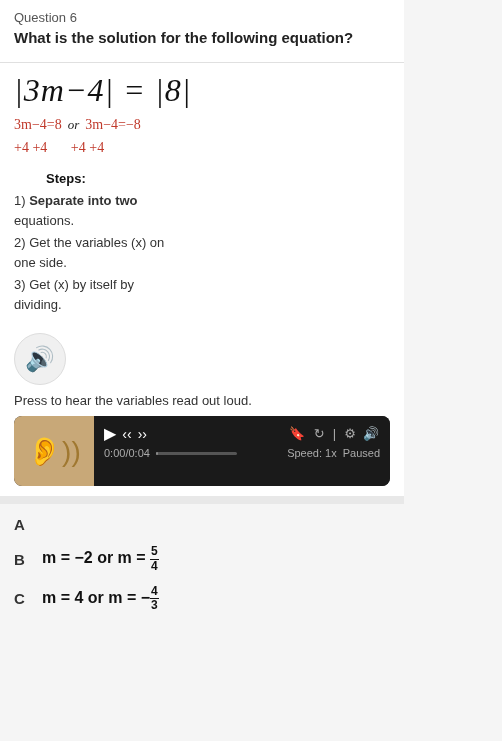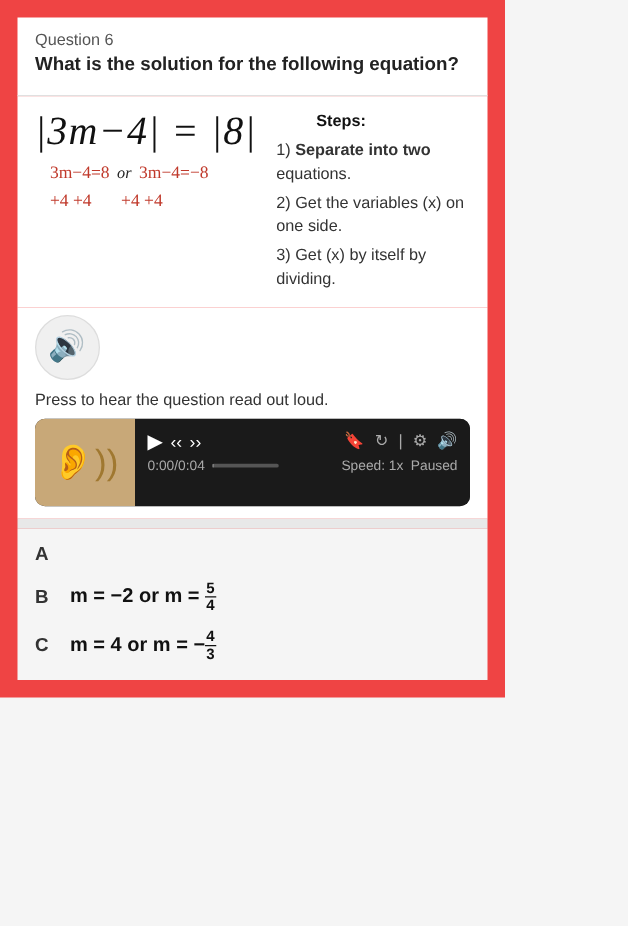--- a/index.html
+++ b/index.html
@@ -6,21 +6,21 @@
     body {
       font-family: Arial, sans-serif;
       background: #f5f5f5;
       width: 502px;
       min-height: 741px;
       overflow-x: hidden;
     }
     .page {
       width: 404px;
       background: #ef4444;
-      padding: 14px;
+      padding: 0;
     }
     .header {
       background: #fff;
       padding: 10px 14px 6px 14px;
       border-bottom: 1px solid #e0e0e0;
     }
     .question-label {
       font-size: 13px;
       color: #555;
       font-weight: normal;
@@ -28,42 +28,43 @@
     }
     .question-title {
       font-size: 15px;
       color: #222;
       font-weight: bold;
       margin-bottom: 10px;
     }
 
     .content-area {
       display: flex;
-      flex-direction: row;
+      flex-direction: column;
       padding: 10px 14px;
       background: #fff;
+      gap: 10px;
     }
     .math-section {
       flex: 1;
     }
     .equation-main {
       font-size: 32px;
       font-family: 'Times New Roman', serif;
       color: #111;
       font-style: italic;
       letter-spacing: 1px;
       margin-bottom: 6px;
       line-height: 1.1;
     }
     .equation-work {
       font-size: 14px;
       color: #c0392b;
       font-family: 'Times New Roman', serif;
       line-height: 1.6;
-      margin-left: 12px;
+      margin-left: 0;
     }
     .eq-row {
       display: flex;
       gap: 6px;
       align-items: baseline;
     }
     .eq-or {
       font-size: 13px;
       color: #222;
       font-style: italic;
@@ -291,21 +292,21 @@
       </div>
     </div>
   </div>
 
   <div class="audio-section">
     <div style="display:flex; align-items:center; gap:10px;">
       <div class="speaker-button">
         <span class="speaker-icon">🔊</span>
       </div>
     </div>
-    <div class="press-label">Press to hear the question read out loud.</div>
+    <div class="press-label">Press to hear the variables read out loud.</div>
 
     <div class="player-row">
       <div class="player-thumb">
         <span class="ear-icon">👂))</span>
       </div>
       <div class="player-controls">
         <div class="controls-top">
           <div class="playback-buttons">
             <span class="play-btn">▶</span>
             <span style="color:#fff; font-size:14px; cursor:pointer;">‹‹</span>

